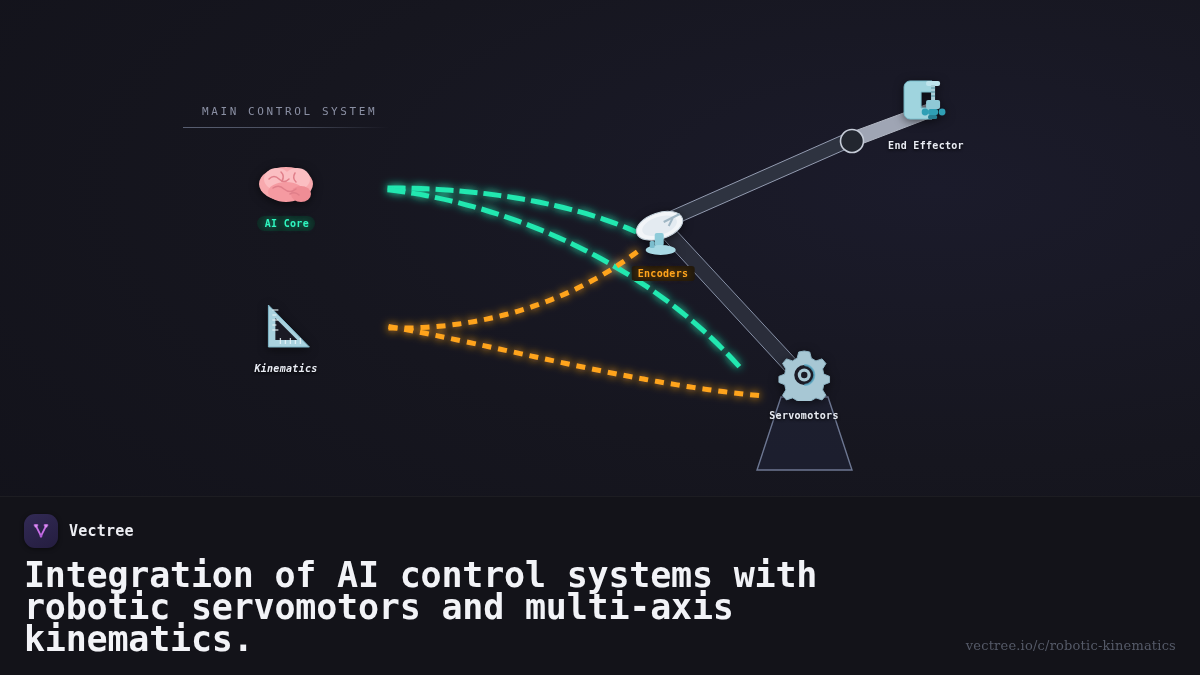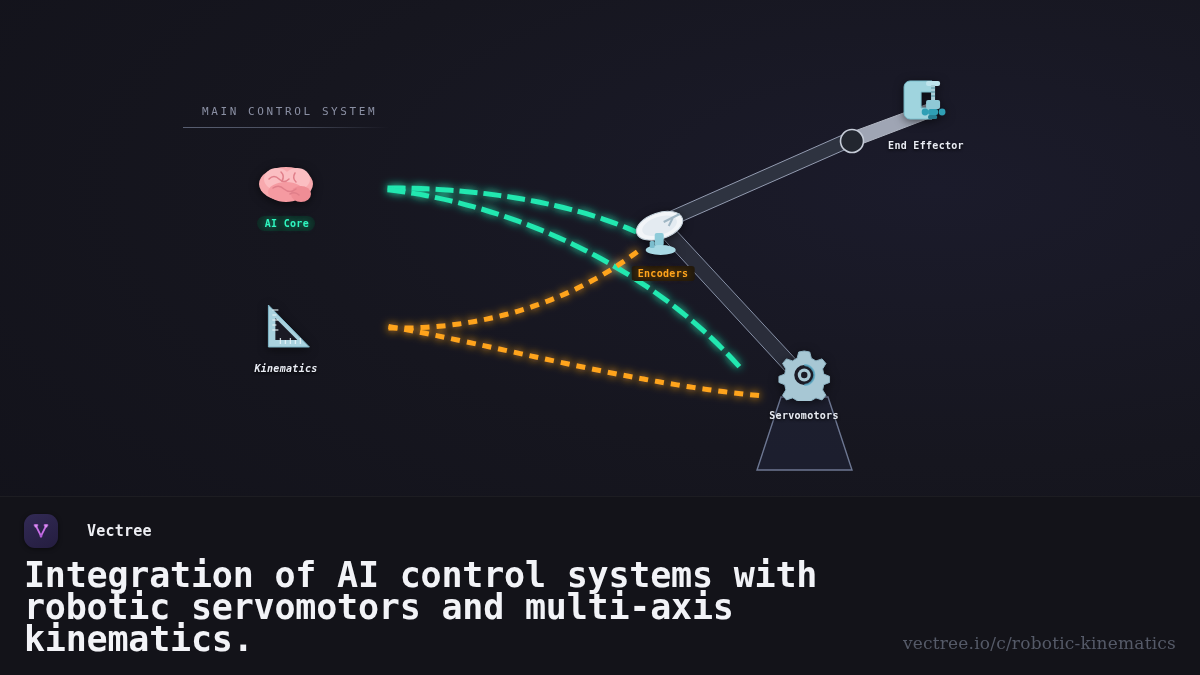--- a/index.html
+++ b/index.html
@@ -52,41 +52,41 @@
     color:#ffa41c; background:#231a0c; border-radius:3px;
     padding:2px 6px; text-shadow:0 0 7px rgba(255,164,28,.5);
   }
 
   
   #footer {
     position:absolute; left:0; top:496px; width:1200px; height:179px;
     background:#131319;
     border-top:1px solid rgba(255,255,255,.045);
   }
-  #brand { position:absolute; left:24px; top:17px; display:flex; align-items:center; gap:29px; }
+  #brand { position:absolute; left:24px; top:17px; display:flex; align-items:center; gap:11px; }
   #brand .mark {
     width:34px; height:34px; border-radius:11px;
     background:linear-gradient(150deg,#322a55 0%,#241d3f 100%);
     display:flex; align-items:center; justify-content:center;
     box-shadow:0 1px 4px rgba(0,0,0,.5);
   }
   #brand .name {
     font-family:"DejaVu Sans Mono", monospace;
     font-size:15px; font-weight:bold; color:#edeef3; letter-spacing:.2px;
   }
   #headline {
     position:absolute; left:24px; top:62px; width:870px;
     font-family:"DejaVu Sans Mono", monospace;
     font-size:35px; font-weight:bold; line-height:32px;
     color:#f2f3f7; letter-spacing:-.2px;
   }
   #url {
     position:absolute; right:24px; bottom:22px;
     font-family:"DejaVu Serif", serif;
-    font-size:17px; color:#555a68; letter-spacing:.2px;
+    font-size:13px; color:#555a68; letter-spacing:.2px;
   }
 </style>
 </head>
 <body>
 
 <div id="stage">
 
   <div id="canvas">
 
     <svg id="edges" viewBox="0 0 1200 496">

